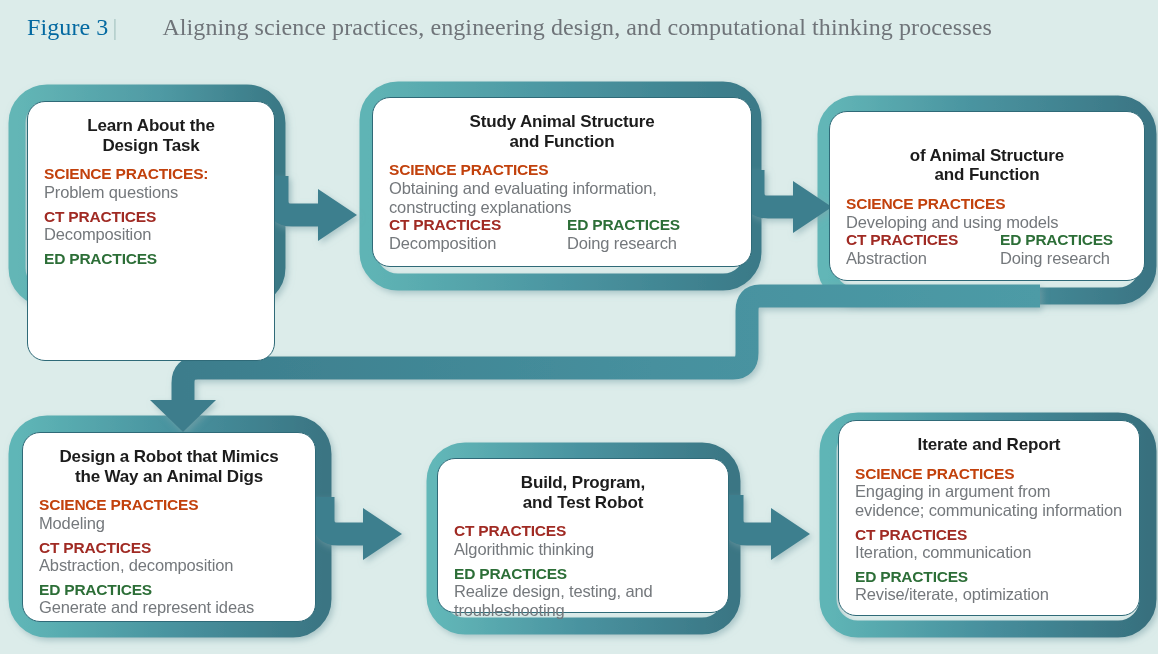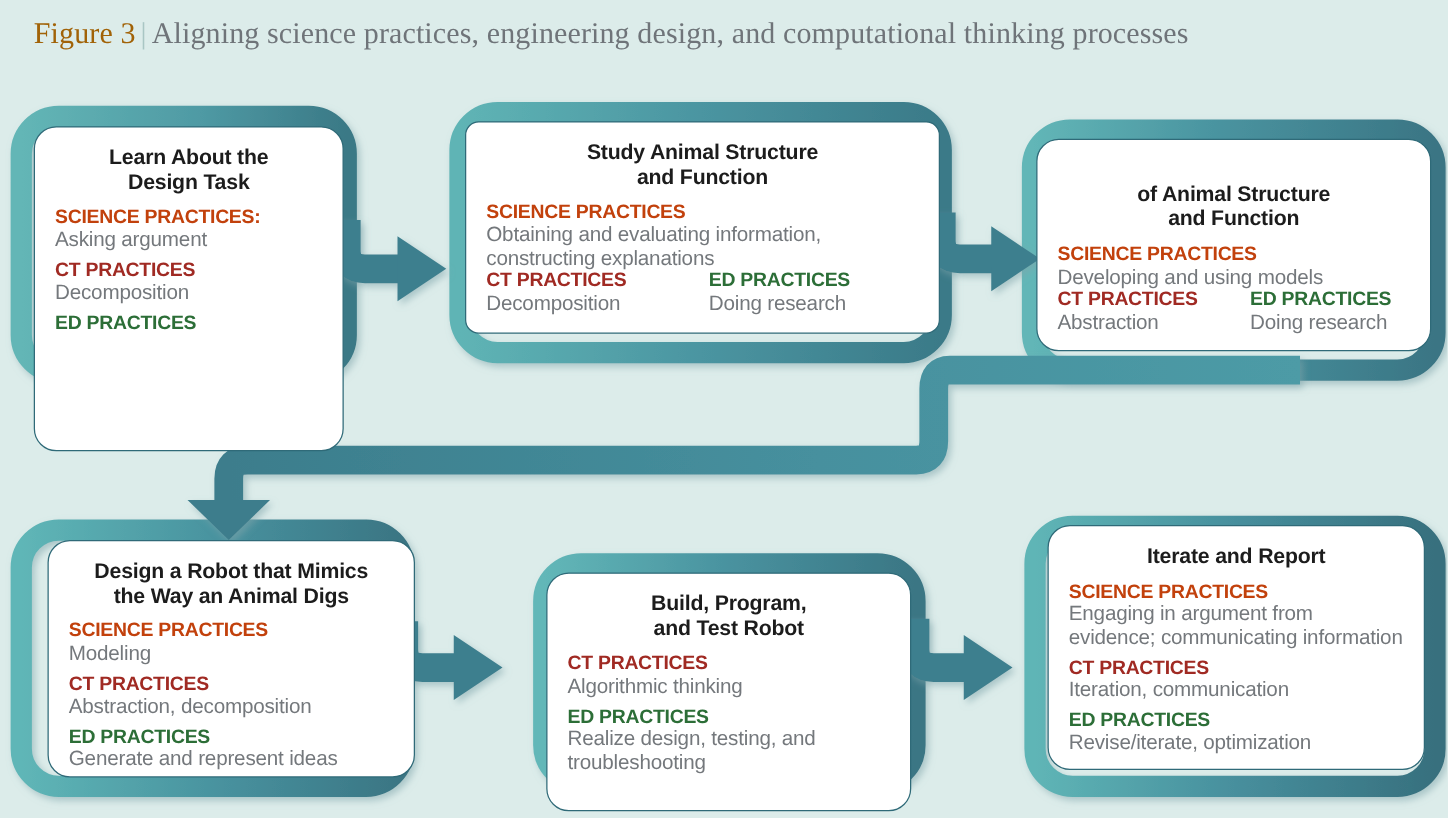--- a/index.html
+++ b/index.html
@@ -13,23 +13,23 @@
   .stage{position:absolute;left:0;top:0;width:1158px;height:654px;}
 
   
   .fig-title{
     position:absolute;left:27px;top:14px;
     font-family:"Liberation Serif", serif;
     font-size:24px;
     letter-spacing:.1px;
     white-space:nowrap;
   }
-  .fig-title .fignum{color:#a16207;}
+  .fig-title .fignum{color:#0369a1;}
   .fig-title .sep{color:#a9c6c4;padding:0 4px;font-weight:400;}
-  .fig-title .ttl{color:#6f7479;}
+  .fig-title .ttl{color:#6f7479;margin-left:41px;}
 
   
   .connectors{position:absolute;left:0;top:0;width:1158px;height:654px;}
   .card{
     position:absolute;
     background:#ffffff;
     border:1.3px solid #2f6a78;
     border-radius:18px;
     box-sizing:border-box;
     padding:14px 16px 12px 16px;
@@ -151,27 +151,27 @@
       <polygon points="771,508 771,560 810,534" fill="#3d7f8e"></polygon>
     </g>
   </svg>
 
   <div class="card" style="left:27px;top:101px;width:248px;height:260px;">
     <h3>
       <span>Learn About the</span><br>
       <span>Design Task</span>
     </h3>
     <div class="lbl sci">SCIENCE PRACTICES:</div>
-    <div class="val">Asking argument</div>
+    <div class="val">Problem questions</div>
     <div class="lbl ct">CT PRACTICES</div>
     <div class="val">Decomposition</div>
     <div class="lbl ed">ED PRACTICES</div>
   </div>
 
-  <div class="card" style="left:372px;top:97px;width:380px;height:170px;border-radius:11px;">
+  <div class="card" style="left:372px;top:97px;width:380px;height:170px;">
     <h3>
       <span>Study Animal Structure</span><br>
       <span>and Function</span>
     </h3>
     <div class="lbl sci">SCIENCE PRACTICES</div>
     <div class="val" style="max-width:352px;">Obtaining and evaluating information, constructing explanations</div>
     <div class="cols">
       <div class="col c1" style="width:160px;">
         <div class="lbl ct">CT PRACTICES</div>
         <div class="val">Decomposition</div>
@@ -196,34 +196,34 @@
         <div class="lbl ct">CT PRACTICES</div>
         <div class="val">Abstraction</div>
       </div>
       <div class="col c2" style="margin-left:6px;">
         <div class="lbl ed">ED PRACTICES</div>
         <div class="val">Doing research</div>
       </div>
     </div>
   </div>
 
-  <div class="card" style="left:38px;top:432px;width:294px;height:190px;">
+  <div class="card" style="left:22px;top:432px;width:294px;height:190px;">
     <h3>
       <span>Design a Robot that Mimics</span><br>
       <span>the Way an Animal Digs</span>
     </h3>
     <div class="lbl sci">SCIENCE PRACTICES</div>
     <div class="val">Modeling</div>
     <div class="lbl ct">CT PRACTICES</div>
     <div class="val">Abstraction, decomposition</div>
     <div class="lbl ed">ED PRACTICES</div>
     <div class="val">Generate and represent ideas</div>
   </div>
 
-  <div class="card" style="left:437px;top:458px;width:292px;height:191px;">
+  <div class="card" style="left:437px;top:458px;width:292px;height:155px;">
     <h3>
       <span>Build, Program,</span><br>
       <span>and Test Robot</span>
     </h3>
     <div class="lbl ct">CT PRACTICES</div>
     <div class="val">Algorithmic thinking</div>
     <div class="lbl ed">ED PRACTICES</div>
     <div class="val" style="max-width:262px;">Realize design, testing, and troubleshooting</div>
   </div>
 

